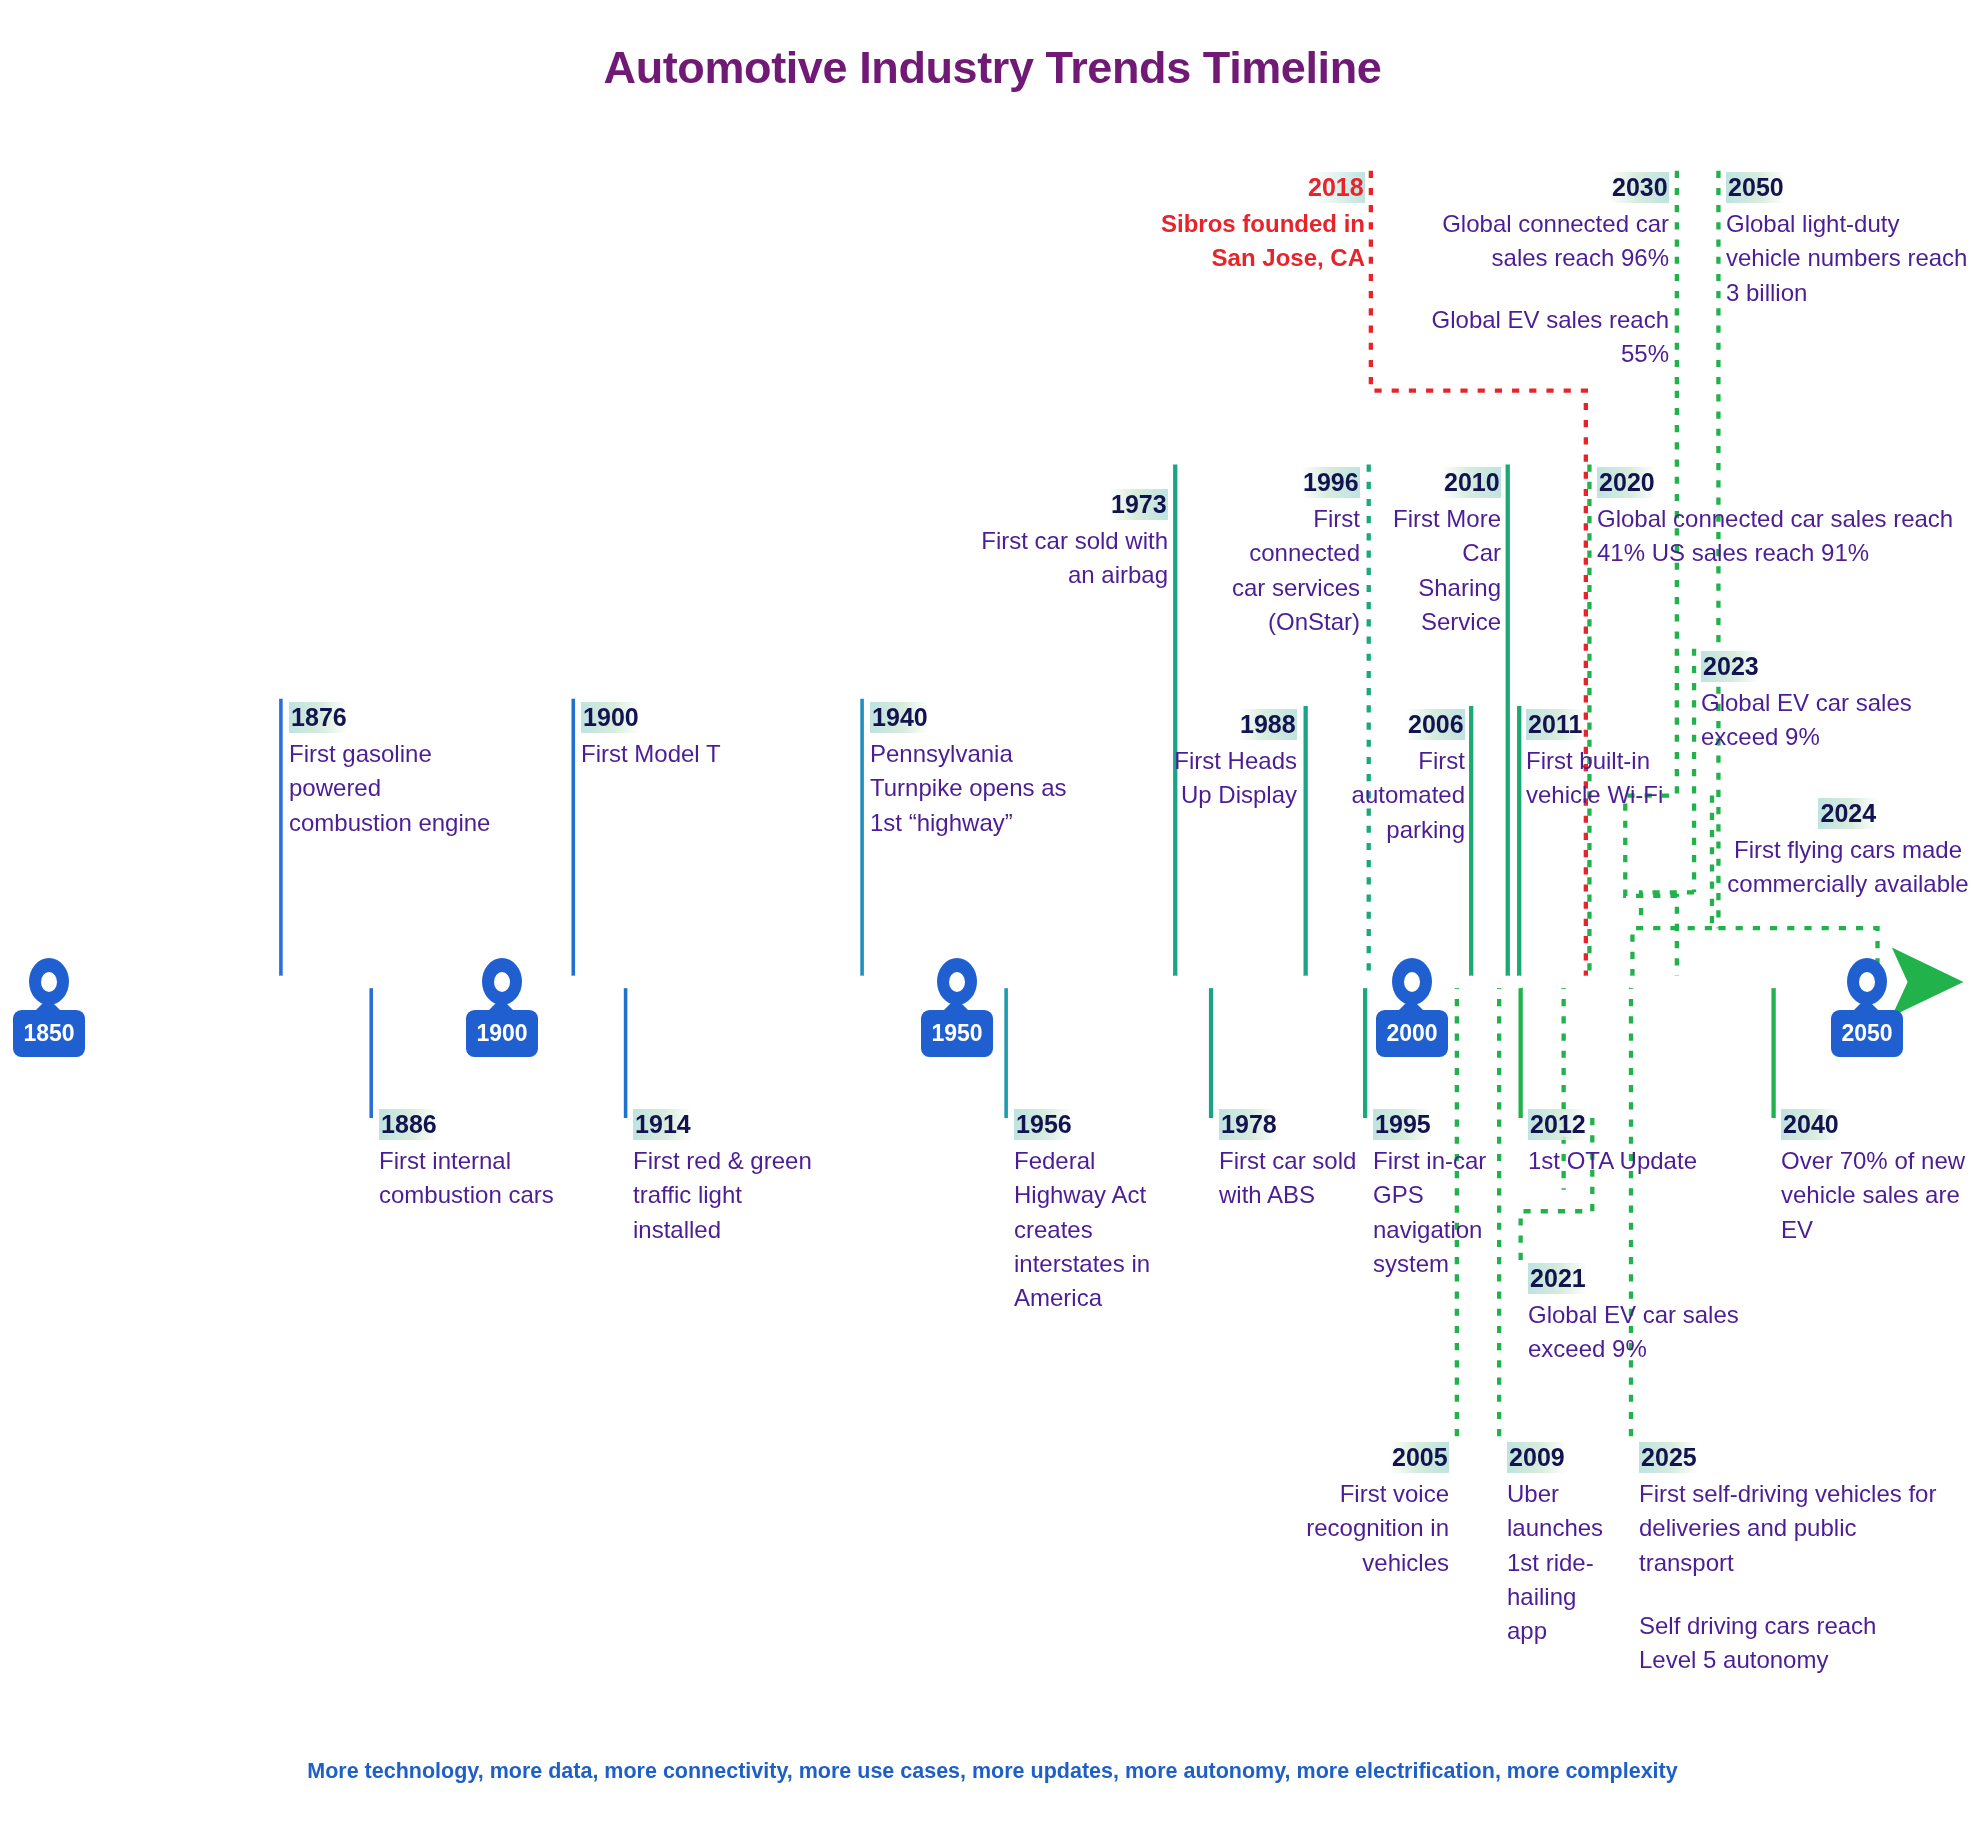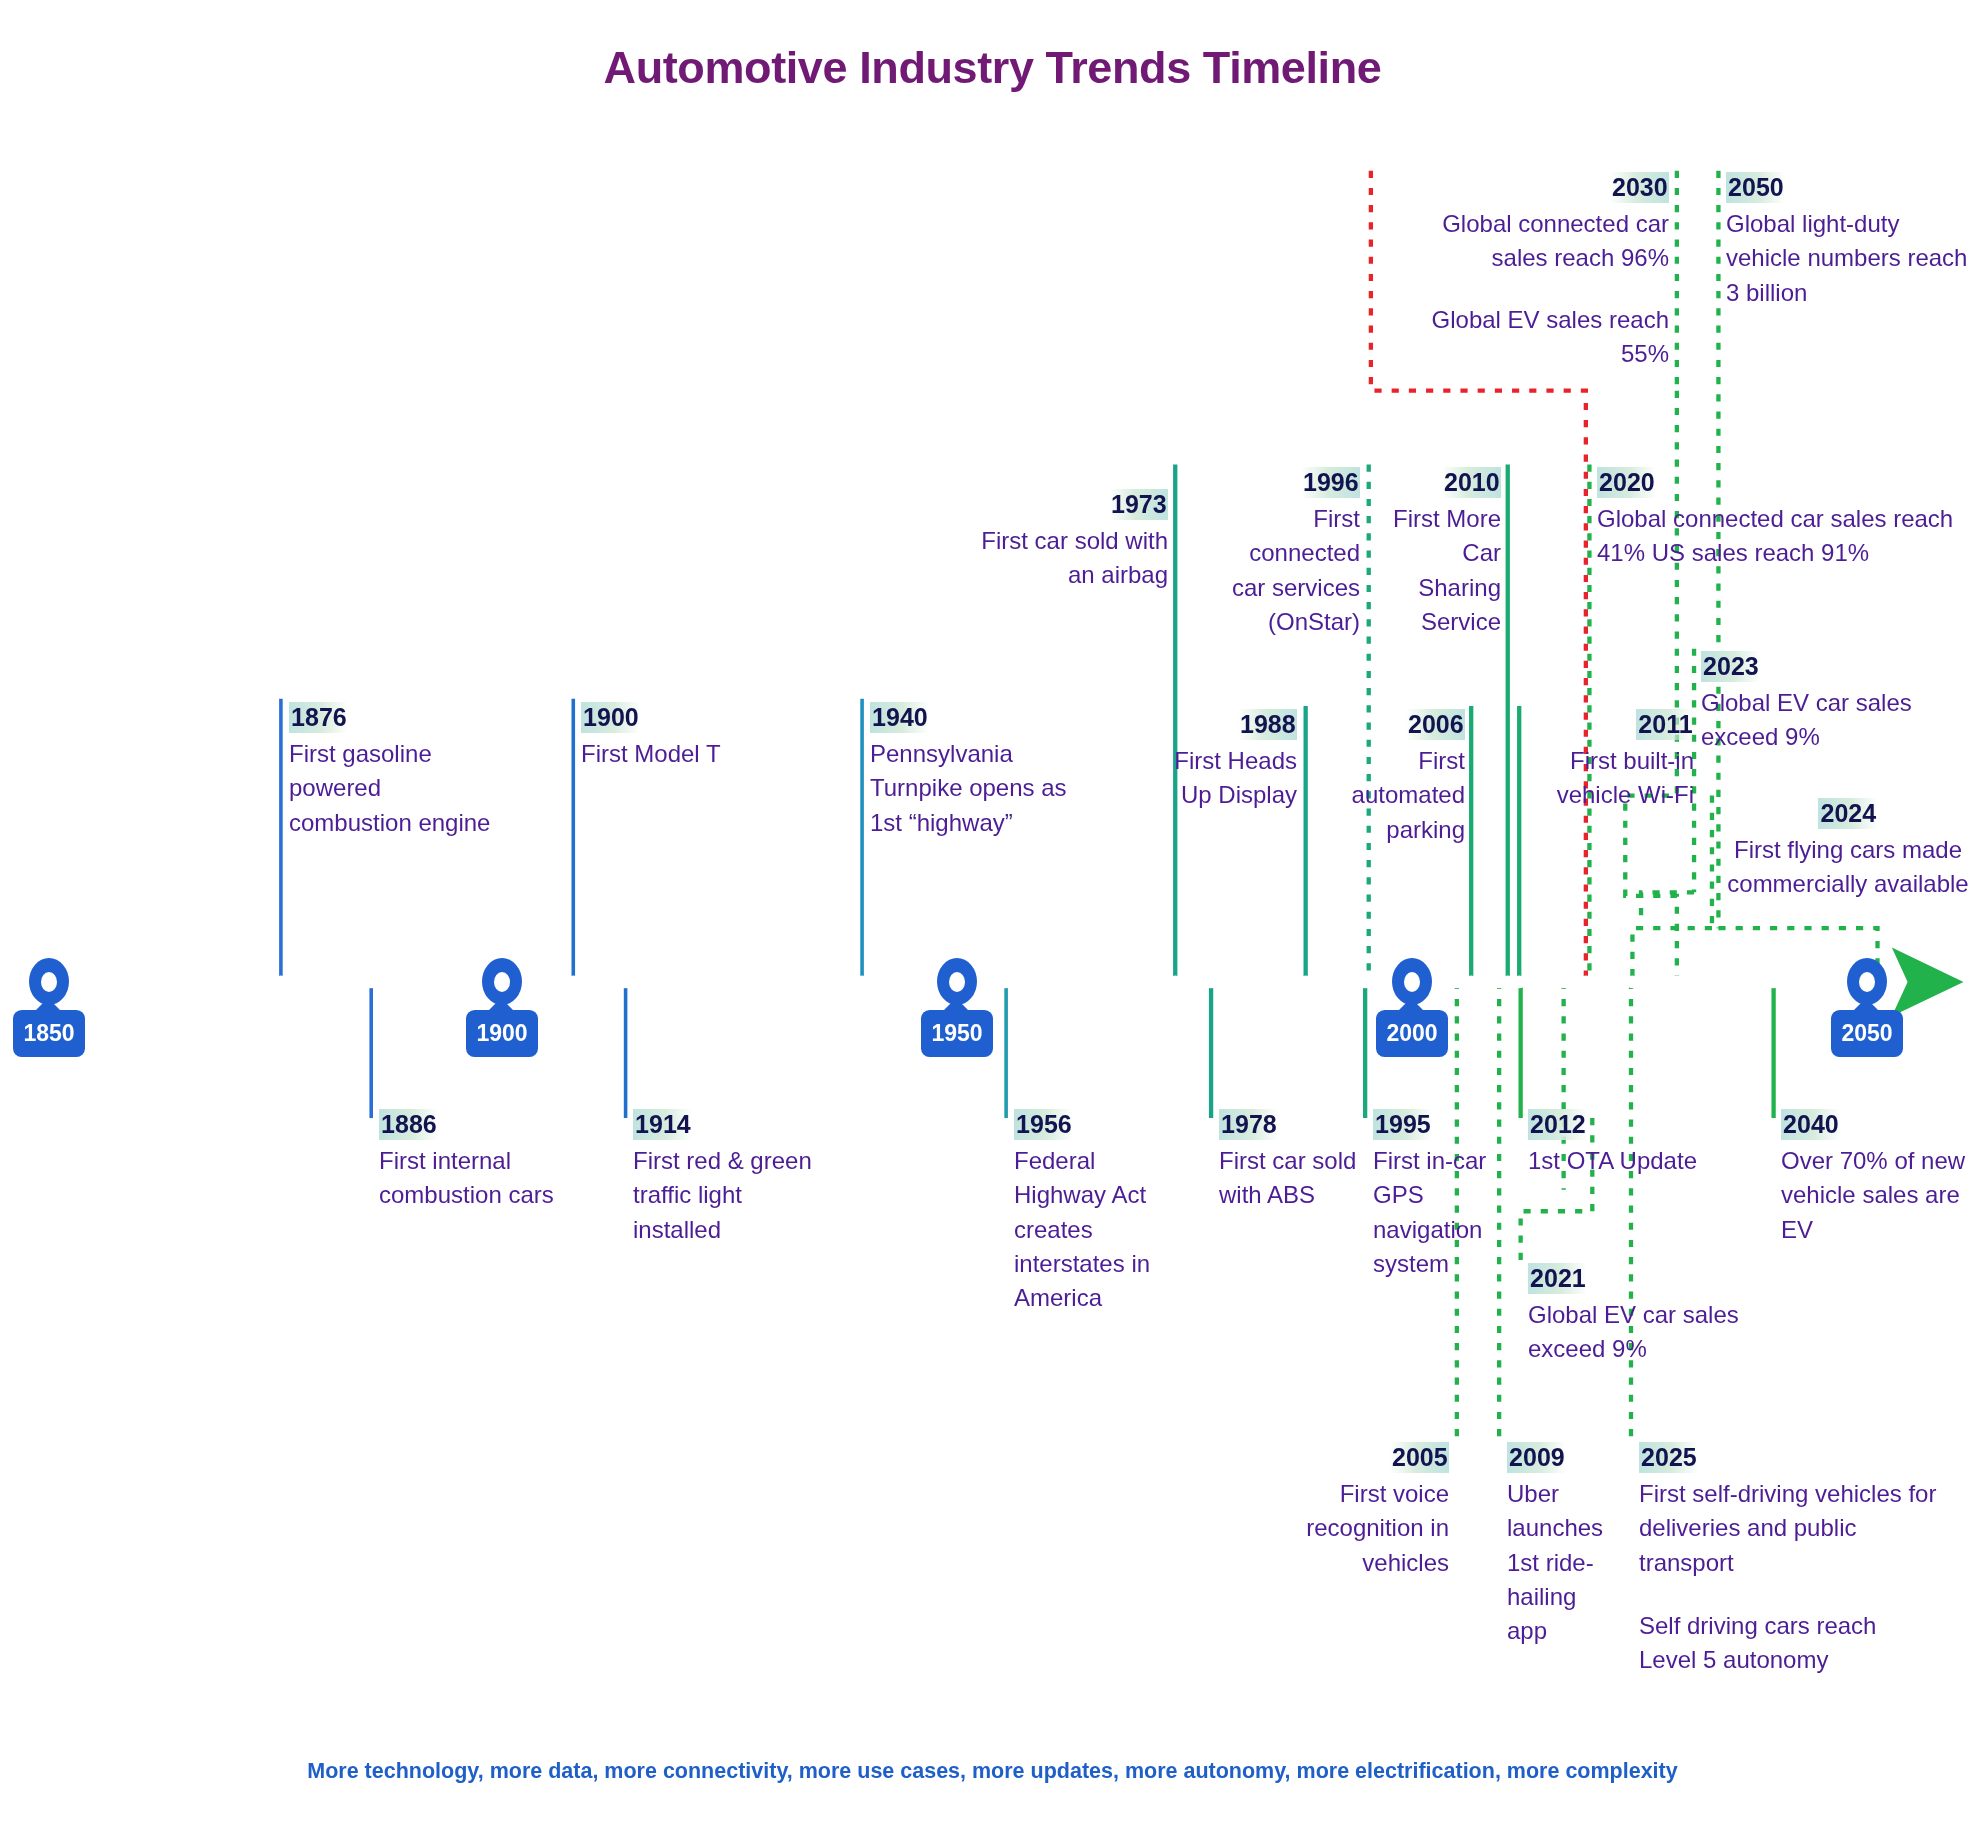--- a/index.html
+++ b/index.html
@@ -244,25 +244,29 @@
   <div class="ev right" style="left:1347px;top:709px;width:118px;">
     <div class="yr">2006</div>
     <div class="bd">First automated parking</div>
   </div>
 
   <div class="ev right" style="left:1383px;top:467px;width:118px;">
     <div class="yr">2010</div>
     <div class="bd">First More Car Sharing Service</div>
   </div>
 
-  <div class="ev left" style="left:1526px;top:709px;width:168px;text-align:right;">
+  <div class="ev left" style="left:1526px;top:709px;width:168px;">
     <div class="yr">2011</div>
     <div class="bd">First built-in vehicle Wi-Fi</div>
   </div>
 
+  <div class="ev right sibros" style="left:1161px;top:172px;width:204px;">
+    <div class="yr">2018</div>
+    <div class="bd">Sibros founded in San Jose, CA</div>
+  </div>
 
   <div class="ev left" style="left:1597px;top:467px;width:358px;">
     <div class="yr">2020</div>
     <div class="bd">Global connected car sales reach 41% US sales reach 91%</div>
   </div>
 
   <div class="ev left" style="left:1701px;top:651px;width:279px;">
     <div class="yr">2023</div>
     <div class="bd">Global EV car sales exceed 9%</div>
   </div>

